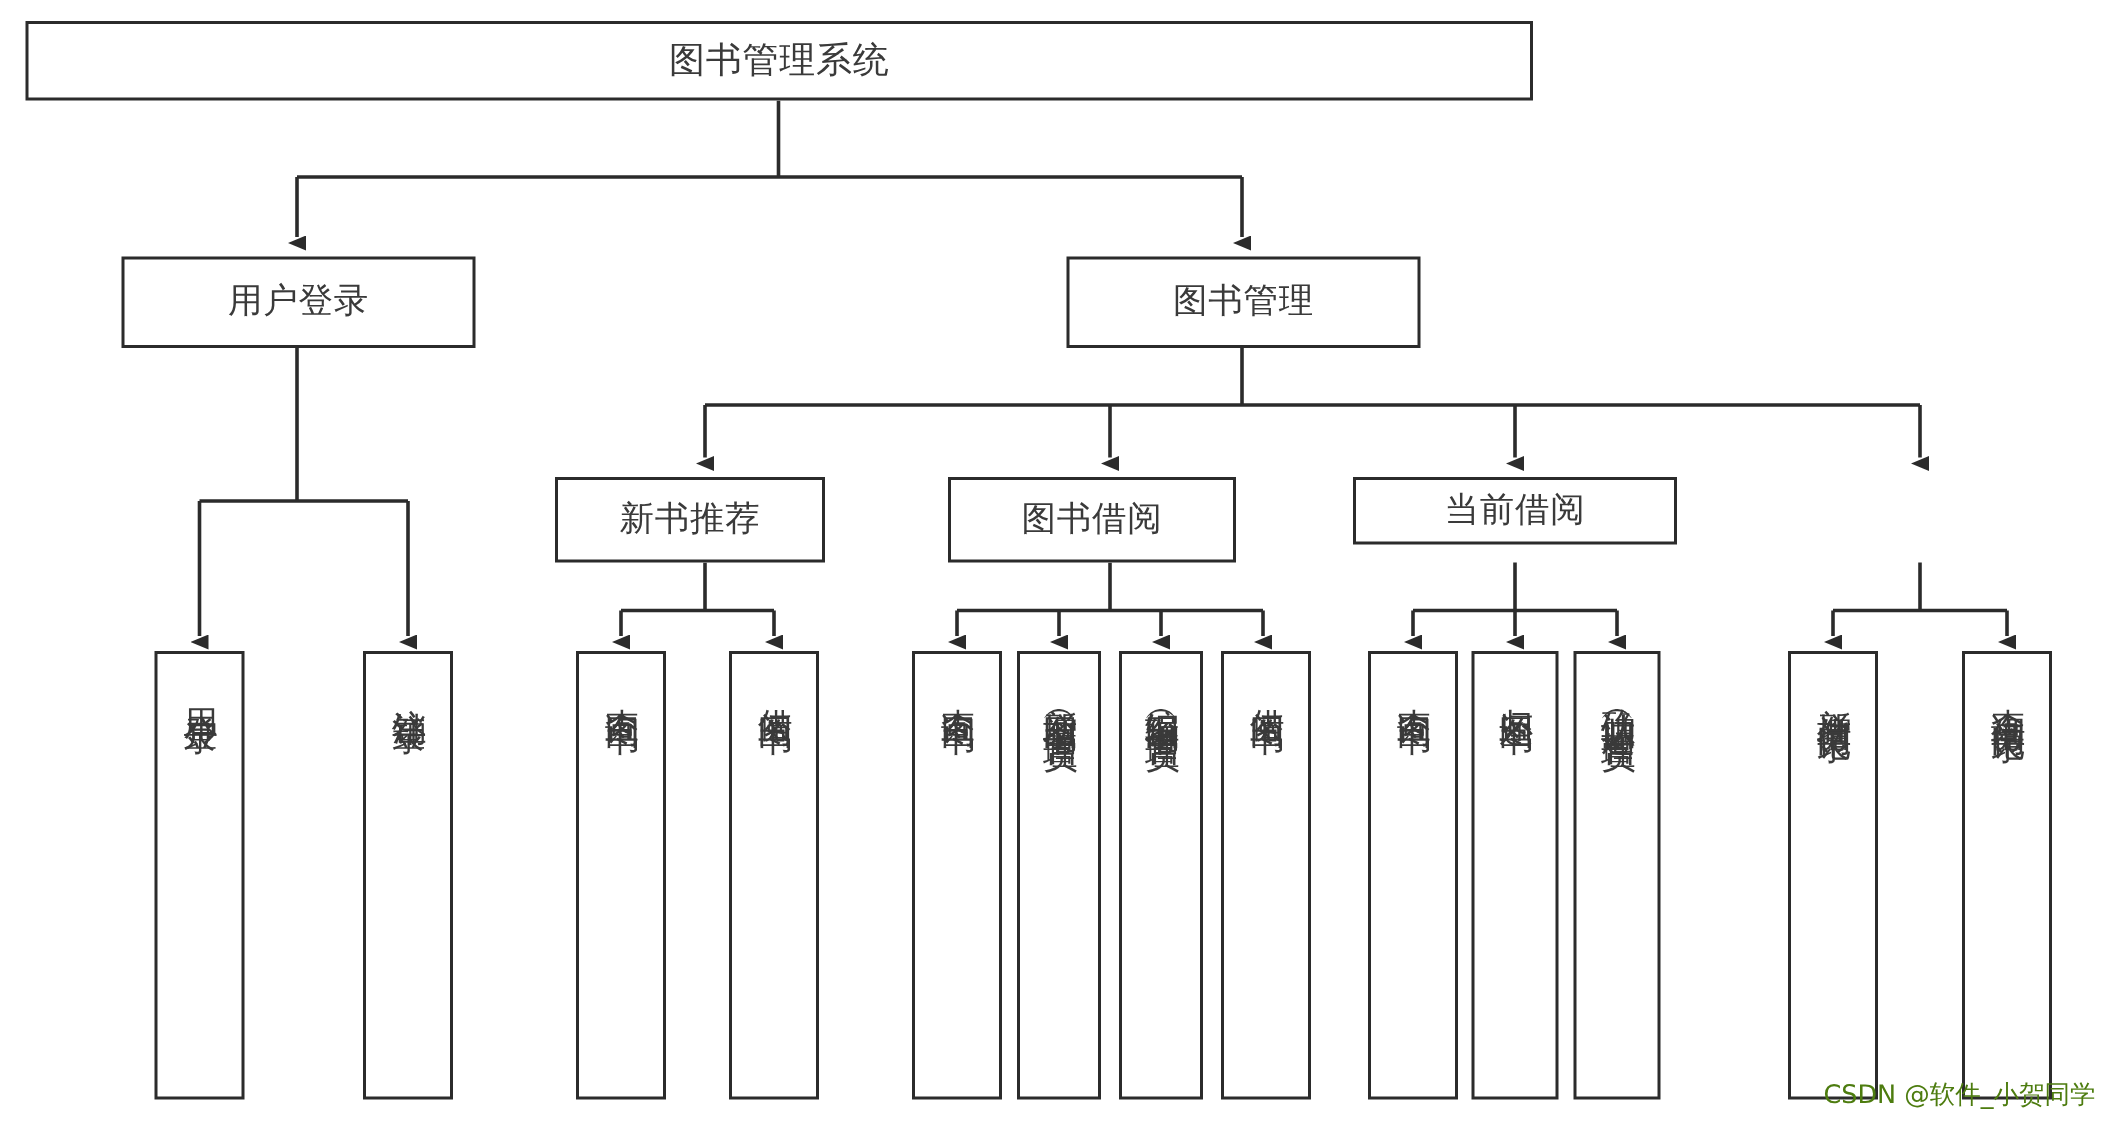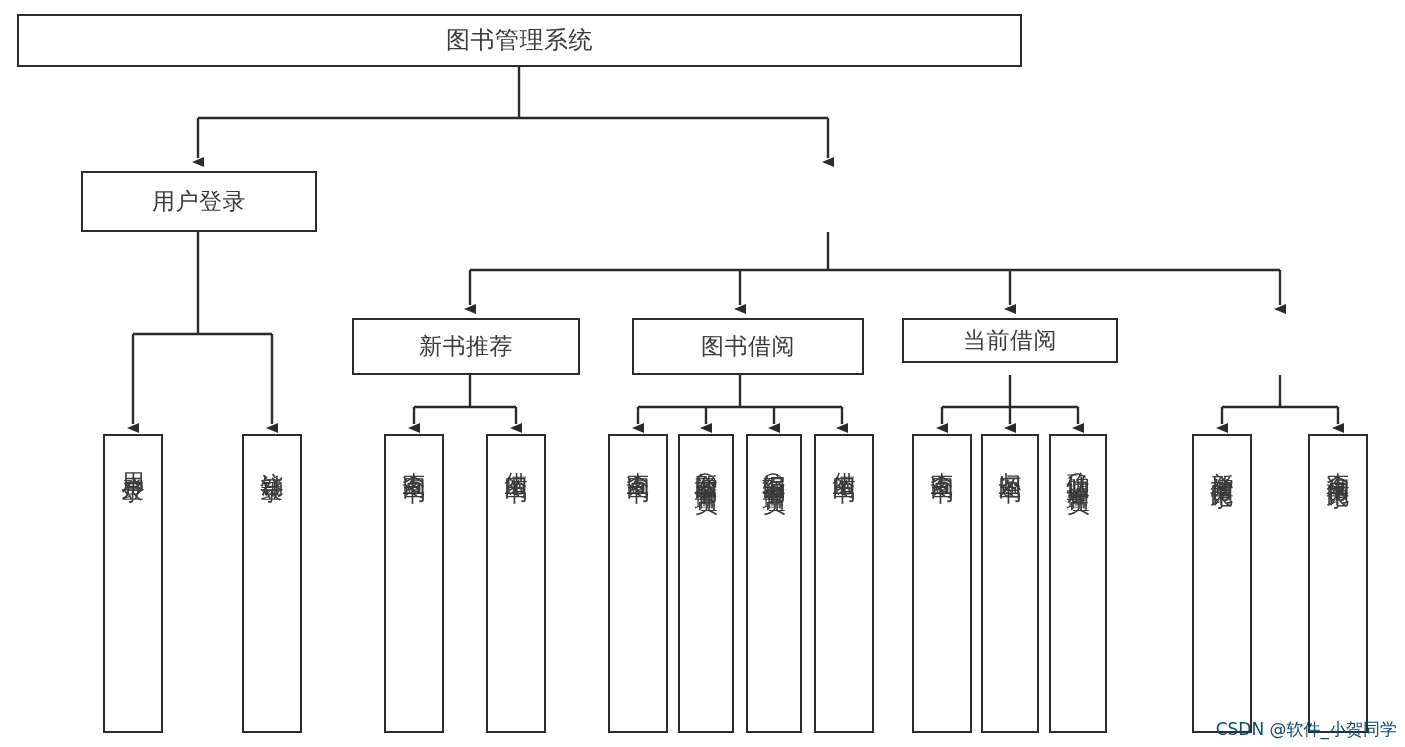--- a/index.html
+++ b/index.html
@@ -58,21 +58,21 @@
     white-space: normal;
   }
   .node-box.root .node-label {
     font-size: 24px;
   }
   #watermark {
     position: absolute;
     right: 8px;
     bottom: 6px;
     font-size: 17px;
-    color: #0c4a6e;
+    color: #4d7c0f;
     z-index: 5;
     white-space: nowrap;
     font-family: "DejaVu Sans", "Liberation Sans", sans-serif;
   }
 </style>
 </head>
 <body>
 
 <div id="diagram-root">
 
@@ -126,25 +126,28 @@
     </g>
   </svg>
 
   <div class="node-box root" style="left:17px; top:14px; width:1005px; height:53px;">
     <span class="node-label">图书管理系统</span>
   </div>
 
   <div class="node-box" style="left:81px; top:171px; width:236px; height:61px;">
     <span class="node-label">用户登录</span>
   </div>
+  <div class="node-box" style="left:711px; top:171px; width:236px; height:61px;">
+    <span class="node-label">图书管理</span>
+  </div>
 
-  <div class="node-box" style="left:352px; top:318px; width:228px; height:57px;">
+  <div class="node-box" style="left:370px; top:318px; width:180px; height:57px;">
     <span class="node-label">新书推荐</span>
   </div>
-  <div class="node-box" style="left:632px; top:318px; width:232px; height:57px;">
+  <div class="node-box" style="left:632px; top:318px; width:192px; height:57px;">
     <span class="node-label">图书借阅</span>
   </div>
   <div class="node-box" style="left:902px; top:318px; width:216px; height:45px;">
     <span class="node-label">当前借阅</span>
   </div>
 
   <div class="node-box vertical" style="left:103px; top:434px; width:60px; height:299px;">
     <span class="node-label">用户登录</span>
   </div>
   <div class="node-box vertical" style="left:242px; top:434px; width:60px; height:299px;">

